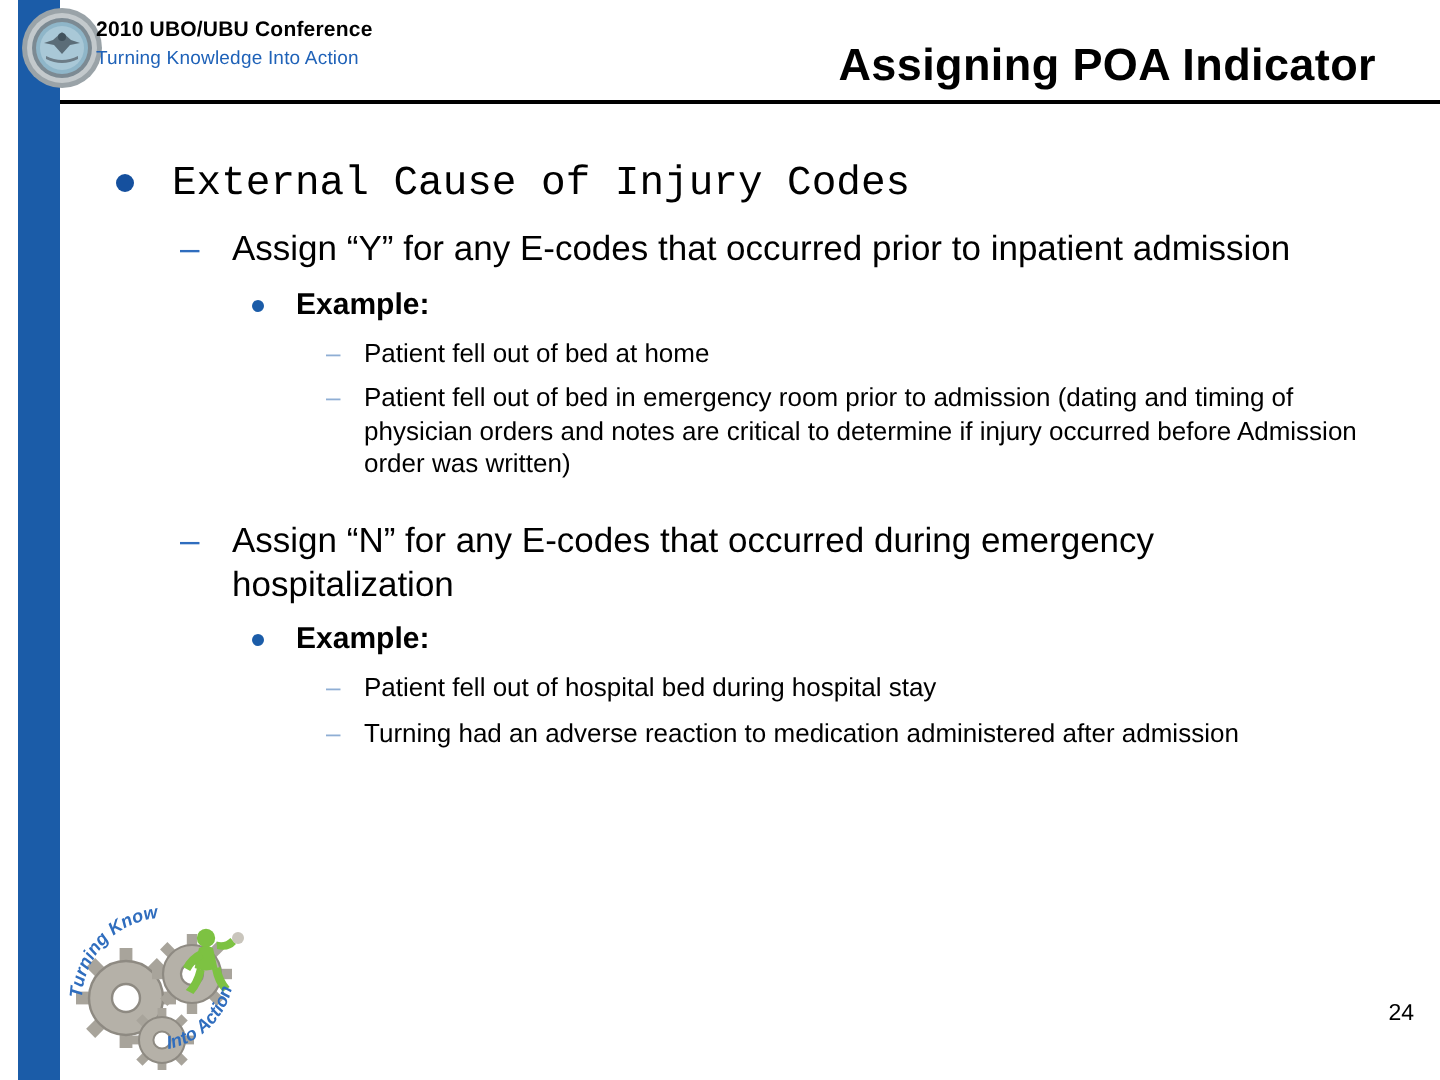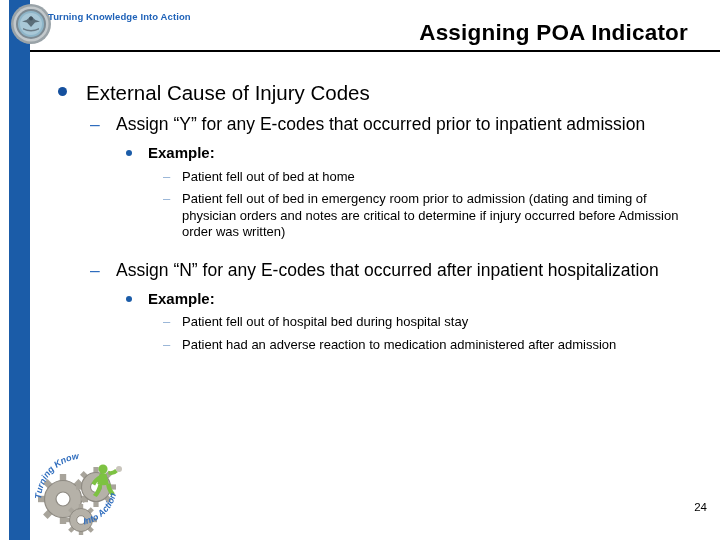--- a/index.html
+++ b/index.html
@@ -28,21 +28,21 @@
 
   #header-text {
     position:absolute; left:48px; top:9px;
     line-height:1.28;
   }
   #conf-line1 {
     font-size:10.5px; font-weight:bold; color:#000000; letter-spacing:.1px;
     white-space:nowrap;
   }
   #conf-line2 {
-    font-size:9.5px; font-weight:bold; color:#1F62B8; letter-spacing:.1px;
+    font-size:9.5px; font-weight:normal; color:#1F62B8; letter-spacing:.1px;
     white-space:nowrap; margin-top:2px;
   }
 
   #slide-title {
     position:absolute; right:32px; top:20px;
     font-size:22.5px; font-weight:bold; color:#000000;
     letter-spacing:.2px; white-space:nowrap;
   }
 
   #header-rule {
@@ -54,21 +54,21 @@
   #content {
     position:absolute; left:0; top:80px; width:720px;
   }
 
   .row { display:flex; align-items:flex-start; }
 
   .marker { flex:0 0 auto; text-align:left; }
   .text   { flex:1 1 auto; }
 
   
-  .lvl1 { margin-left:58px; margin-bottom:6px; }
+  .lvl1 { margin-left:58px; margin-bottom:6px;font-family:Liberation Mono, monospace; }
   .lvl1 .marker { width:28px; padding-top:7px; }
   .lvl1 .dot {
     display:block; width:9px; height:9px; border-radius:50%;
     background:#15509E;
   }
   .lvl1 .text {
     font-size:20.5px; color:#000000; line-height:1.22;
     padding-right:30px;
   }
 
@@ -120,20 +120,21 @@
     <circle cx="21" cy="21" r="17.5" fill="#C3C9CC"></circle>
     <circle cx="21" cy="21" r="15" fill="#7C8A93"></circle>
     <circle cx="21" cy="21" r="13" fill="#8FB6C9"></circle>
     <circle cx="21" cy="21" r="11" fill="#A9C8D7"></circle>
     <path d="M21 13 L25.5 17 L30 18.5 L25 19.5 L21 24 L17 19.5 L12 18.5 L16.5 17 Z" fill="#52636E" opacity="0.9"></path>
     <circle cx="21" cy="15.5" r="2" fill="#41525D"></circle>
     <path d="M13 25 Q21 29 29 25 L29 26.5 Q21 30.5 13 26.5 Z" fill="#6C7C87"></path>
   </svg>
 
   <div id="header-text">
+    <div id="conf-line1">2010 UBO/UBU Conference</div>
     <div id="conf-line2">Turning Knowledge Into Action</div>
   </div>
 
   <div id="slide-title">Assigning POA Indicator</div>
 
   <div id="header-rule"></div>
 </div>
 
 <div id="content">
 
@@ -161,38 +162,38 @@
     <div class="text">Patient fell out of bed at home</div>
   </div>
 
   <div class="row lvl4">
     <div class="marker">–</div>
     <div class="text">Patient fell out of bed in emergency room prior to admission (dating and timing of physician orders and notes are critical to determine if injury occurred before Admission order was written)</div>
   </div>
 
   <div class="row lvl2" style="margin-top:19px;">
     <div class="marker">–</div>
-    <div class="text">Assign “N” for any E-codes that occurred after inpatient hospitalization</div>
+    <div class="text">Assign “N” for any E-codes that occurred during emergency hospitalization</div>
   </div>
 
   <div class="row lvl3">
     <div class="marker">
       <span class="dot"></span>
     </div>
     <div class="text">Example:</div>
   </div>
 
   <div class="row lvl4">
     <div class="marker">–</div>
     <div class="text">Patient fell out of hospital bed during hospital stay</div>
   </div>
 
   <div class="row lvl4">
     <div class="marker">–</div>
-    <div class="text">Patient had an adverse reaction to medication administered after admission</div>
+    <div class="text">Turning had an adverse reaction to medication administered after admission</div>
   </div>
 
 </div>
 
 <svg id="gear-logo" viewBox="0 0 98 88">
   <defs>
     <path id="arcL" d="M8,56 A42,42 0 0 1 46,12" fill="none"></path>
     <path id="arcR" d="M46,78 A40,40 0 0 0 84,36" fill="none"></path>
   </defs>
 

